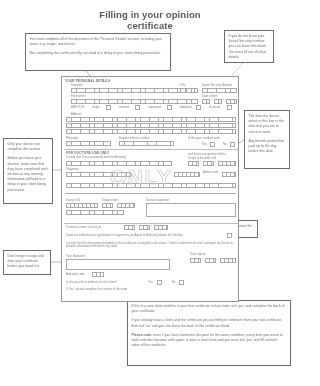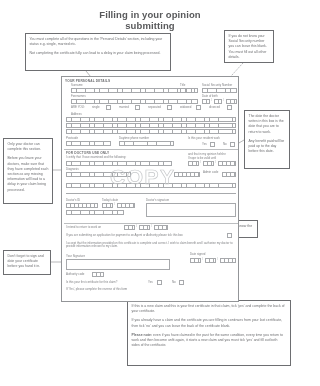--- a/index.html
+++ b/index.html
@@ -132,21 +132,21 @@
     user-select: none;
   }
 </style>
 </head>
 <body>
 
 <div id="page">
 
   <div class="title">
     <span>Filling in your opinion</span><br>
-    <span>submitting</span>
+    <span>certificate</span>
   </div>
 
   <svg class="leader" style="left:0;top:0;width:298px;height:386px;">
     <line x1="86" y1="71" x2="100" y2="88" stroke="#6d6e71" stroke-width="0.5"></line>
     <polygon points="100,88 96.5,86.5 98,84" fill="#6d6e71"></polygon>
     <line x1="243" y1="63" x2="221" y2="87" stroke="#6d6e71" stroke-width="0.5" stroke-dasharray="1.5,1"></line>
     <polygon points="221,87 224.5,88.8 225.8,86.2" fill="#6d6e71"></polygon>
     <line x1="53" y1="170" x2="61" y2="170" stroke="#6d6e71" stroke-width="0.5"></line>
     <line x1="244" y1="140" x2="232" y2="147" stroke="#6d6e71" stroke-width="0.5"></line>
     <polygon points="232,147 235.6,146.2 236,148.9" fill="#6d6e71"></polygon>
@@ -308,18 +308,18 @@
       <div class="comb sm" style="left:30px; top:195px; width:12px;"></div>
 
       <div class="fld-label" style="left:4px;  top:204px;">Is this your first certificate for this claim?</div>
       <div class="fld-label" style="left:86px; top:204px;">Yes</div>
       <div class="cbx" style="left:95px; top:203px;"></div>
       <div class="fld-label" style="left:110px;top:204px;">No</div>
       <div class="cbx" style="left:117px;top:203px;"></div>
 
       <div class="fld-label" style="left:4px;  top:211px;">If 'Yes', please complete the reverse of this form</div>
 
-      <div id="copy-watermark">COPY</div>
+      <div id="copy-watermark">ONLY</div>
 
     </div>
   </div>
 
 </div>
 
 </body></html>

